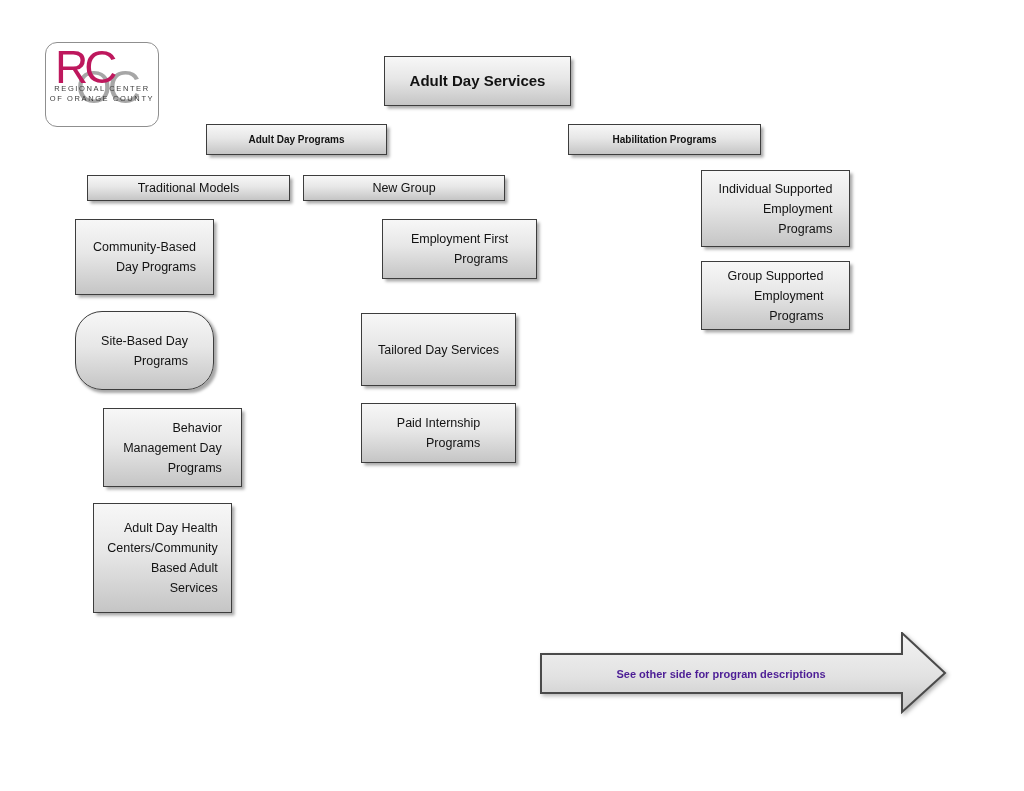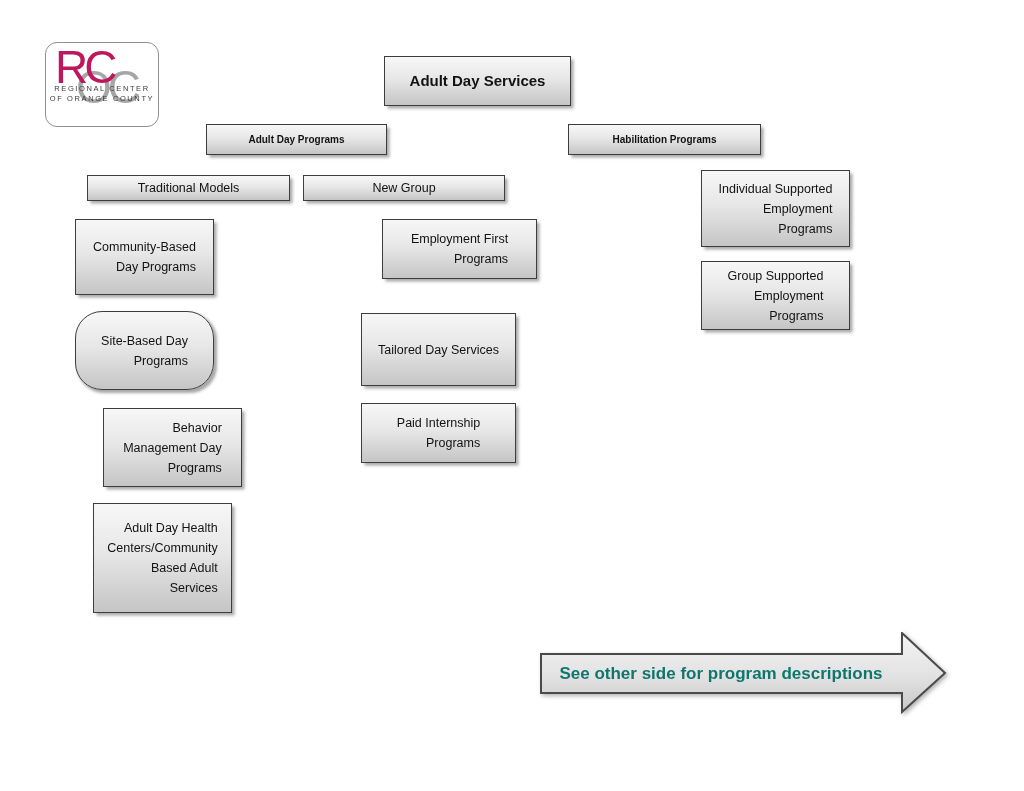--- a/index.html
+++ b/index.html
@@ -86,22 +86,22 @@
     filter: drop-shadow(2px 2px 2px rgba(0,0,0,0.3));
   }
   .arrow-text {
     position: absolute;
     left: 0; top: 22px;
     width: 362px; height: 39px;
     display: flex;
     align-items: center;
     justify-content: center;
     font-weight: bold;
-    font-size: 17px;
-    color: #0f766e;
+    font-size: 11px;
+    color: #4c1d95;
   }
 </style>
 </head>
 <body>
 
 <div class="canvas">
 
   <div class="logo">
     <span class="logo-oc">OC</span>
     <span class="logo-rc">RC</span>

